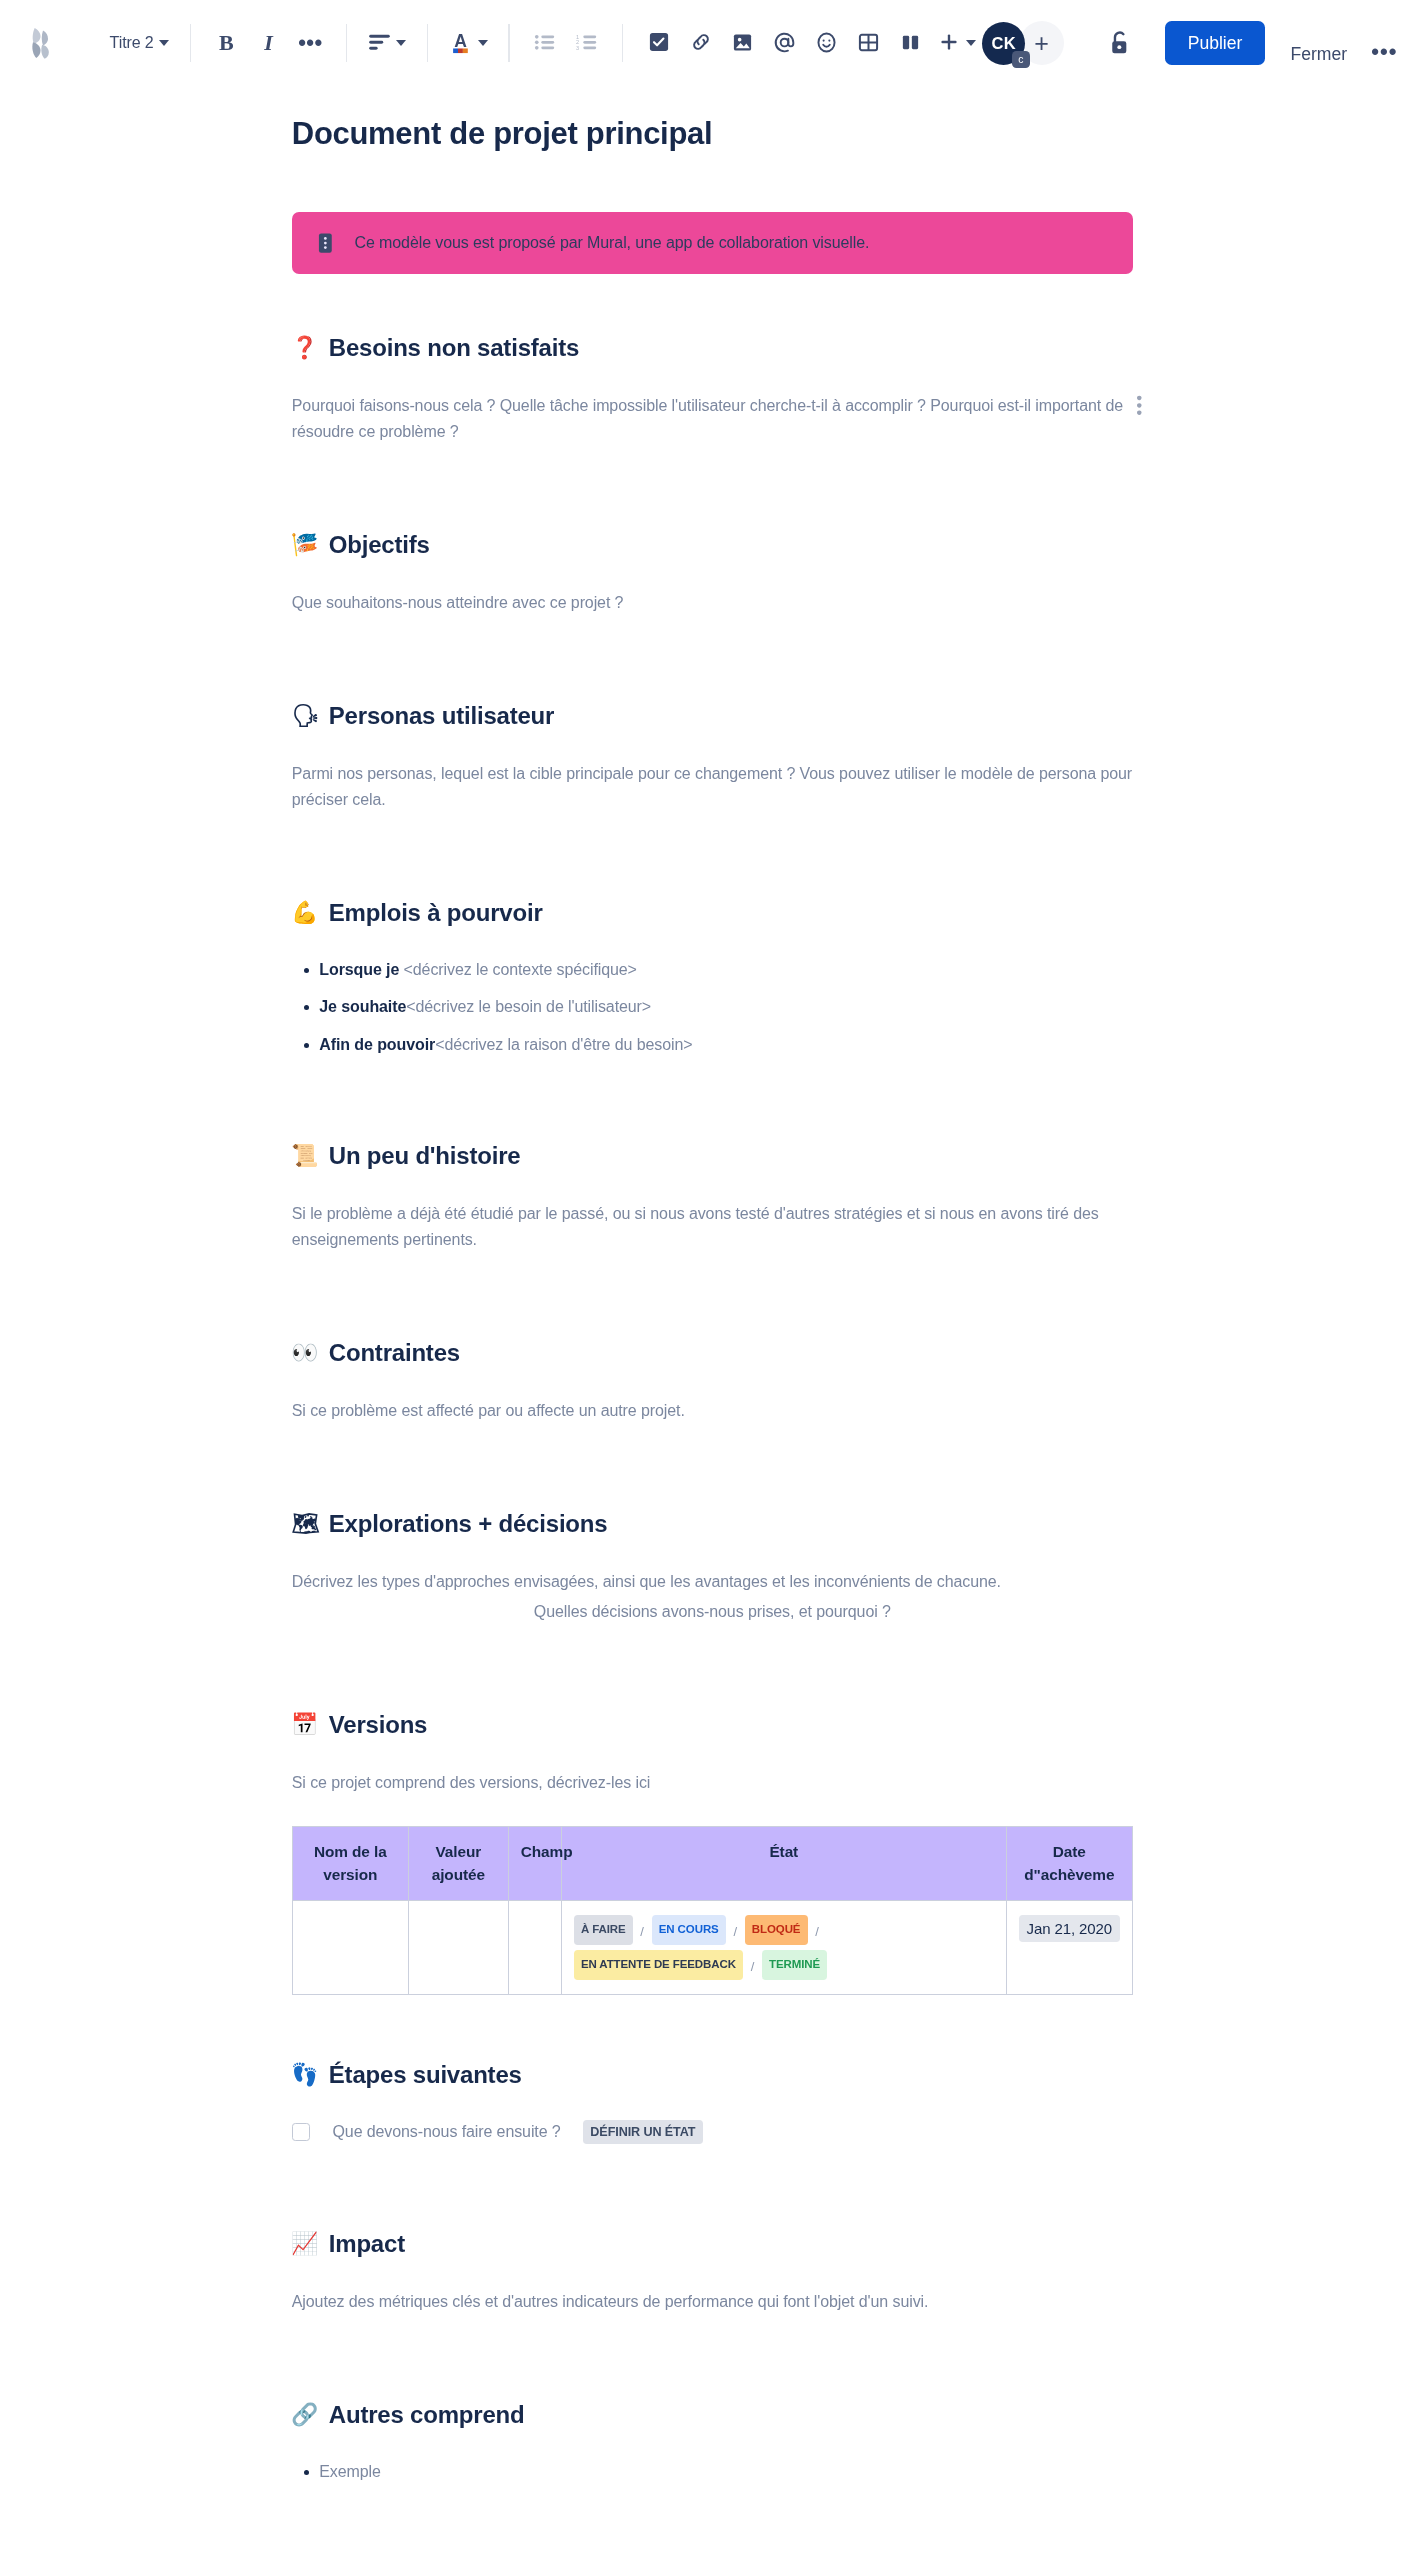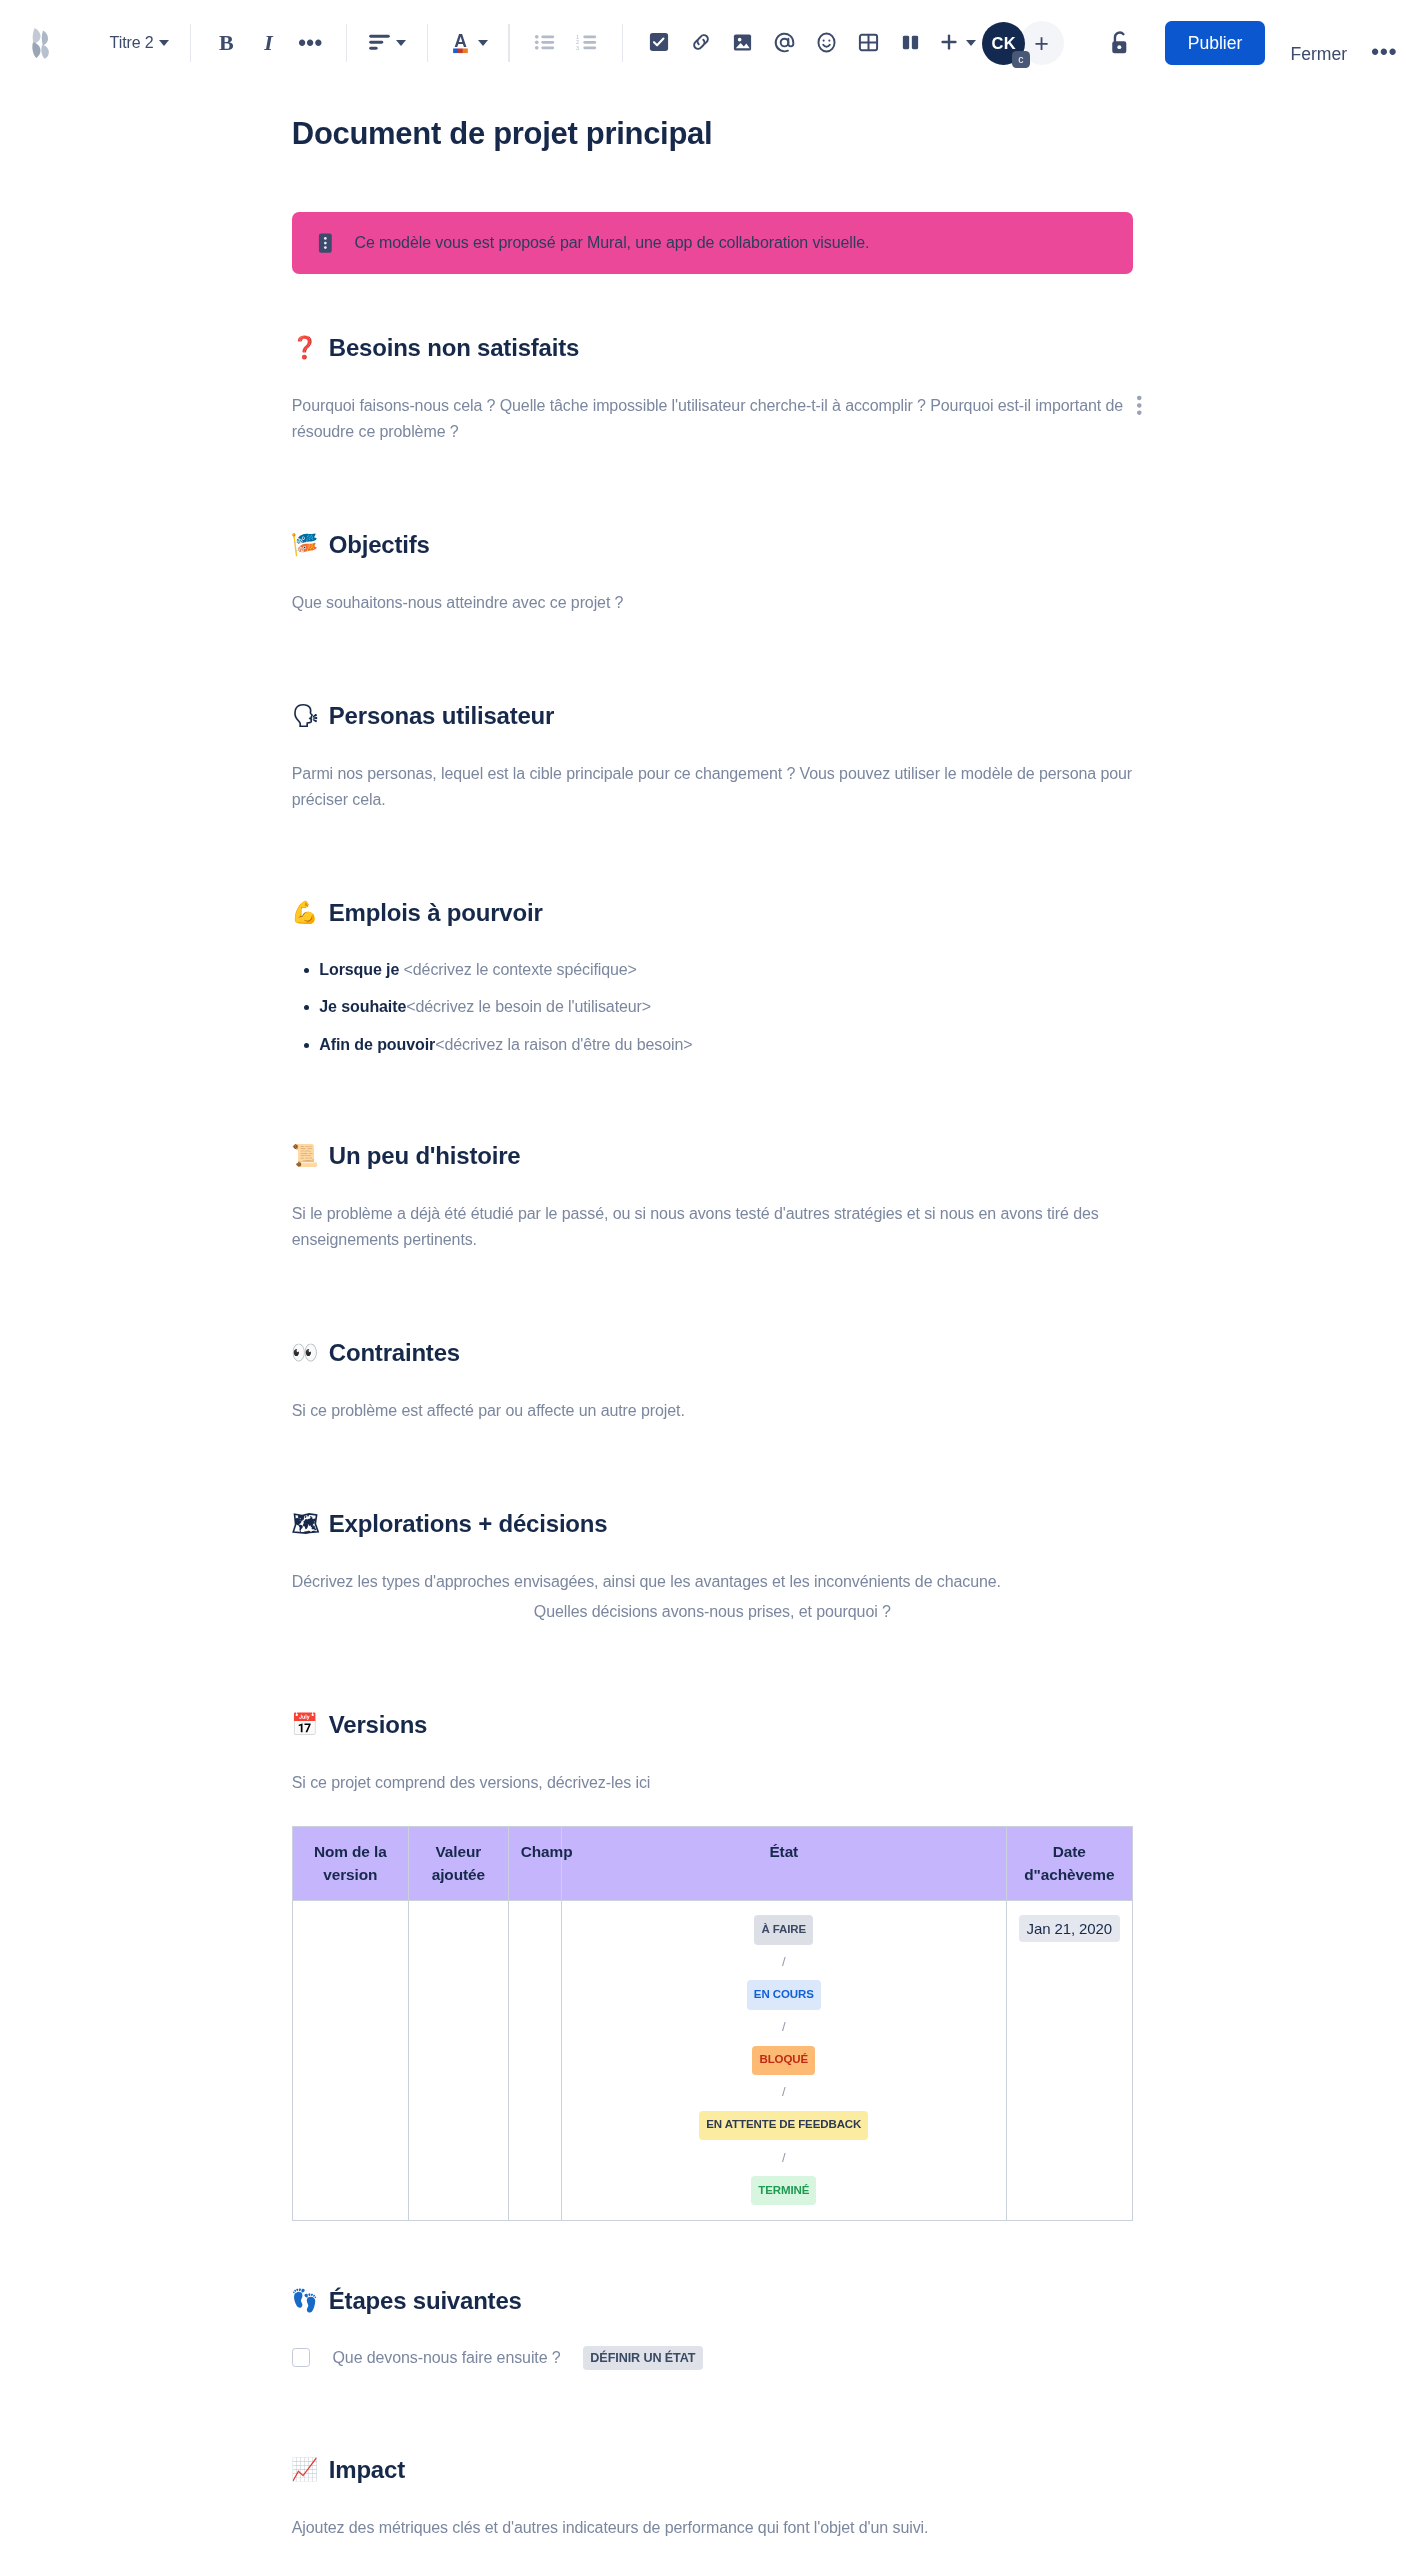--- a/index.html
+++ b/index.html
@@ -322,24 +322,23 @@
   }
   .col-1 { width: 116px; }
   .col-2 { width: 100px; }
   .col-3 { width: 53px; }
   .col-4 { width: 445px; }
   .col-5 { width: 126px; }
 
   .tagline {
     display: flex;
     flex-wrap: wrap;
-    align-items: center;
+    align-items: flex-end;
     gap: 5.5px 6.6px;
     line-height: 1.9;
-    flex-direction: column;
   }
   .tag {
     display: inline-block;
     font-size: 11.5px;
     font-weight: 700;
     padding: 3.8px 7.1px;
     border-radius: 3.8px;
     white-space: nowrap;
     letter-spacing: -0.1px;
   }

